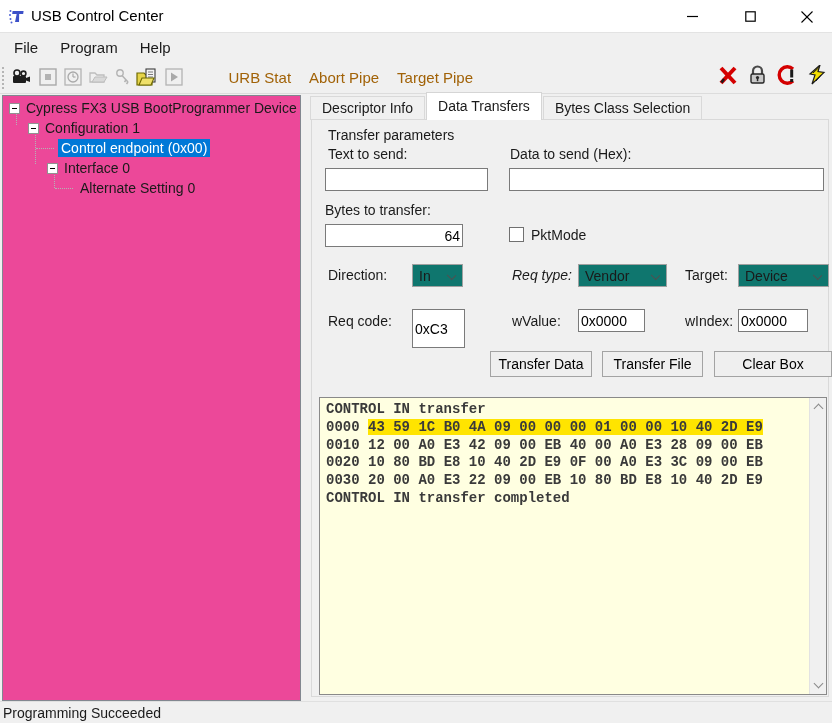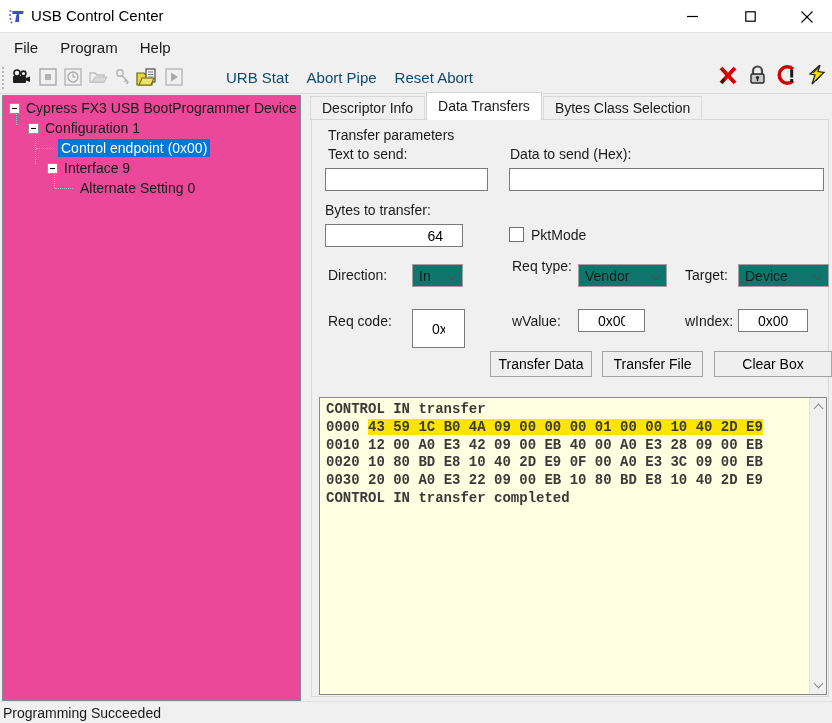--- a/index.html
+++ b/index.html
@@ -18,21 +18,21 @@
 
   
   .menubar{position:absolute;left:0;top:34px;width:832px;height:27px;background:#f0f0f0;display:flex;align-items:center;}
   .menu-item{padding:4px 11px;font-size:15px;color:#1a1a1a;}
 
   
   .toolbar{position:absolute;left:0;top:61px;width:832px;height:33px;background:#f0f0f0;border-bottom:1px solid #dcdcdc;}
   .tb-grip{position:absolute;left:2px;top:67px;width:3px;height:22px;border-left:2px dotted #b5b5b5;}
   .tb-icon{position:absolute;top:66px;width:22px;height:22px;display:flex;align-items:center;justify-content:center;}
   .tb-text-group{position:absolute;right:350px;top:63px;height:28px;display:flex;align-items:center;}
-  .tb-text-btn{padding:3px 9px;font-size:15px;color:#0c4a6e;}
+  .tb-text-btn{padding:3px 9px;font-size:15px;color:#a16207;}
   .tb-right-icons{position:absolute;right:4px;top:64px;display:flex;align-items:center;}
 
   
   .tree-panel{position:absolute;left:2px;top:95px;width:299px;height:606px;background:#ec4899;border:1px solid #828790;}
   .tree-row{position:absolute;height:18px;display:flex;align-items:center;white-space:nowrap;font-size:14px;}
   .expander{position:relative;width:11px;height:11px;background:#fff;border:1px solid #919191;margin-right:3px;flex:0 0 11px;}
   .expander::after{content:"";position:absolute;left:2px;top:4px;width:5px;height:1px;background:#000;}
   .tree-label{padding:1px 3px;}
   .tree-label.sel{background:var(--sel);color:#fff;}
   .conn{position:absolute;border:0;}
@@ -40,21 +40,21 @@
   .conn.h{border-top:1px dotted #b4b4b4;height:1px;}
 
   
   .tabstrip{position:absolute;left:310px;top:95px;height:25px;display:flex;align-items:flex-end;}
   .tab{font-size:14px;padding:3px 11px 4px 11px;background:#f0f0f0;border:1px solid #d9d9d9;border-bottom:none;margin-right:1px;color:#1a1a1a;}
   .tab.active{background:#fff;border:1px solid #d5d5d5;border-bottom:none;padding:5px 11px 6px 11px;position:relative;z-index:3;}
   .tabpage{position:absolute;left:311px;top:119px;width:518px;height:578px;background:#f0f0f0;border:1px solid #d9d9d9;}
 
   
   .lbl{position:absolute;font-size:14px;color:#1a1a1a;white-space:nowrap;}
-  .txt{position:absolute;border:1px solid #7a7a7a;background:#fff;font-family:"Liberation Sans",sans-serif;font-size:14px;padding:0 19px;outline:none;}
+  .txt{position:absolute;border:1px solid #7a7a7a;background:#fff;font-family:"Liberation Sans",sans-serif;font-size:14px;padding:0 2px;outline:none;}
   .combo{position:absolute;border:1px solid #a0a0a0;background:#0f766e;font-size:14px;display:flex;align-items:center;padding:0 6px;height:23px;}
   .combo .chev{position:absolute;right:7px;top:7px;width:7px;height:7px;border-right:1.5px solid #505050;border-bottom:1.5px solid #505050;transform:rotate(45deg) scale(1,0.9);transform-origin:center;}
   .chkbox{position:absolute;width:15px;height:15px;background:#fff;border:1px solid #707070;}
   .btn{position:absolute;height:26px;background:#efefef;border:1px solid #a3a3a3;font-family:"Liberation Sans",sans-serif;font-size:14px;color:#000;display:flex;align-items:center;justify-content:center;}
 
   
   .outbox{position:absolute;left:319px;top:397px;width:508px;height:298px;background:var(--out-bg);border:1px solid #898989;overflow:hidden;}
   .outlines{position:absolute;left:6px;top:3px;right:20px;font-family:"Liberation Mono","DejaVu Sans Mono",monospace;font-size:14px;font-weight:700;line-height:17.8px;color:#3a3a3a;white-space:pre;}
   .hl-span{background:var(--hl);}
   .vscroll{position:absolute;right:0;top:0;width:17px;height:100%;background:#f0f0f0;border-left:1px solid #e2e2e2;}
@@ -156,21 +156,21 @@
   <div class="tb-icon" style="left:163px;">
     <svg width="18" height="18" viewBox="0 0 18 18">
       <rect x="1" y="1" width="16" height="16" fill="none" stroke="#b3b3b3" stroke-width="1.3"></rect>
       <path d="M6 4.5 L13 9 L6 13.5 Z" fill="#a9a9a9"></path>
     </svg>
   </div>
 
   <div class="tb-text-group">
       <div class="tb-text-btn">URB Stat</div>
       <div class="tb-text-btn">Abort Pipe</div>
-      <div class="tb-text-btn">Reset Abort</div>
+      <div class="tb-text-btn">Target Pipe</div>
     </div>
 
   <div class="tb-right-icons">
     <div class="tb-icon" style="position:static;">
       <svg width="20" height="19" viewBox="0 0 20 19">
         <line x1="3" y1="2" x2="17" y2="17" stroke="#d40000" stroke-width="4"></line>
         <line x1="17" y1="2" x2="3" y2="17" stroke="#d40000" stroke-width="4"></line>
         <line x1="6" y1="13" x2="3.5" y2="16.5" stroke="#1a1a1a" stroke-width="2.4"></line>
       </svg>
     </div>
@@ -210,21 +210,21 @@
       </div>
       <div class="tree-row" style="top: 23px; left: 25px;">
         <span class="expander"></span>
         <span class="tree-label">Configuration 1</span>
       </div>
       <div class="tree-row" style="top: 43px; left: 55px;">
         <span class="tree-label sel">Control endpoint (0x00)</span>
       </div>
       <div class="tree-row" style="top: 63px; left: 44px;">
         <span class="expander"></span>
-        <span class="tree-label">Interface 9</span>
+        <span class="tree-label">Interface 0</span>
       </div>
       <div class="tree-row" style="top: 83px; left: 74px;">
         <span class="tree-label">Alternate Setting 0</span>
       </div>
     </div>
 
   <div class="tabstrip">
       <div class="tab">Descriptor Info</div>
       <div class="tab active">Data Transfers</div>
       <div class="tab">Bytes Class Selection</div>
@@ -240,21 +240,21 @@
   <div class="lbl" style="left:325px;top:202px;">Bytes to transfer:</div>
   <input class="txt" style="left: 325px; top: 224px; width: 138px; height: 23px; text-align: right;" value="64">
   <div class="chkbox" style="left:509px;top:227px;"></div>
   <div class="lbl" style="left:531px;top:227px;">PktMode</div>
 
   <div class="lbl" style="left:328px;top:267px;">Direction:</div>
   <div class="combo" style="left:412px;top:264px;width:51px;">
     <span>In</span>
     <span class="chev"></span>
   </div>
-  <div class="lbl" style="left:512px;top:258px;">Req type:</div>
+  <div class="lbl" style="left:512px;top:267px;font-style:italic;">Req type:</div>
   <div class="combo" style="left:578px;top:264px;width:89px;">
     <span>Vendor</span>
     <span class="chev"></span>
   </div>
   <div class="lbl" style="left:685px;top:267px;">Target:</div>
   <div class="combo" style="left:738px;top:264px;width:91px;">
     <span>Device</span>
     <span class="chev"></span>
   </div>
 

